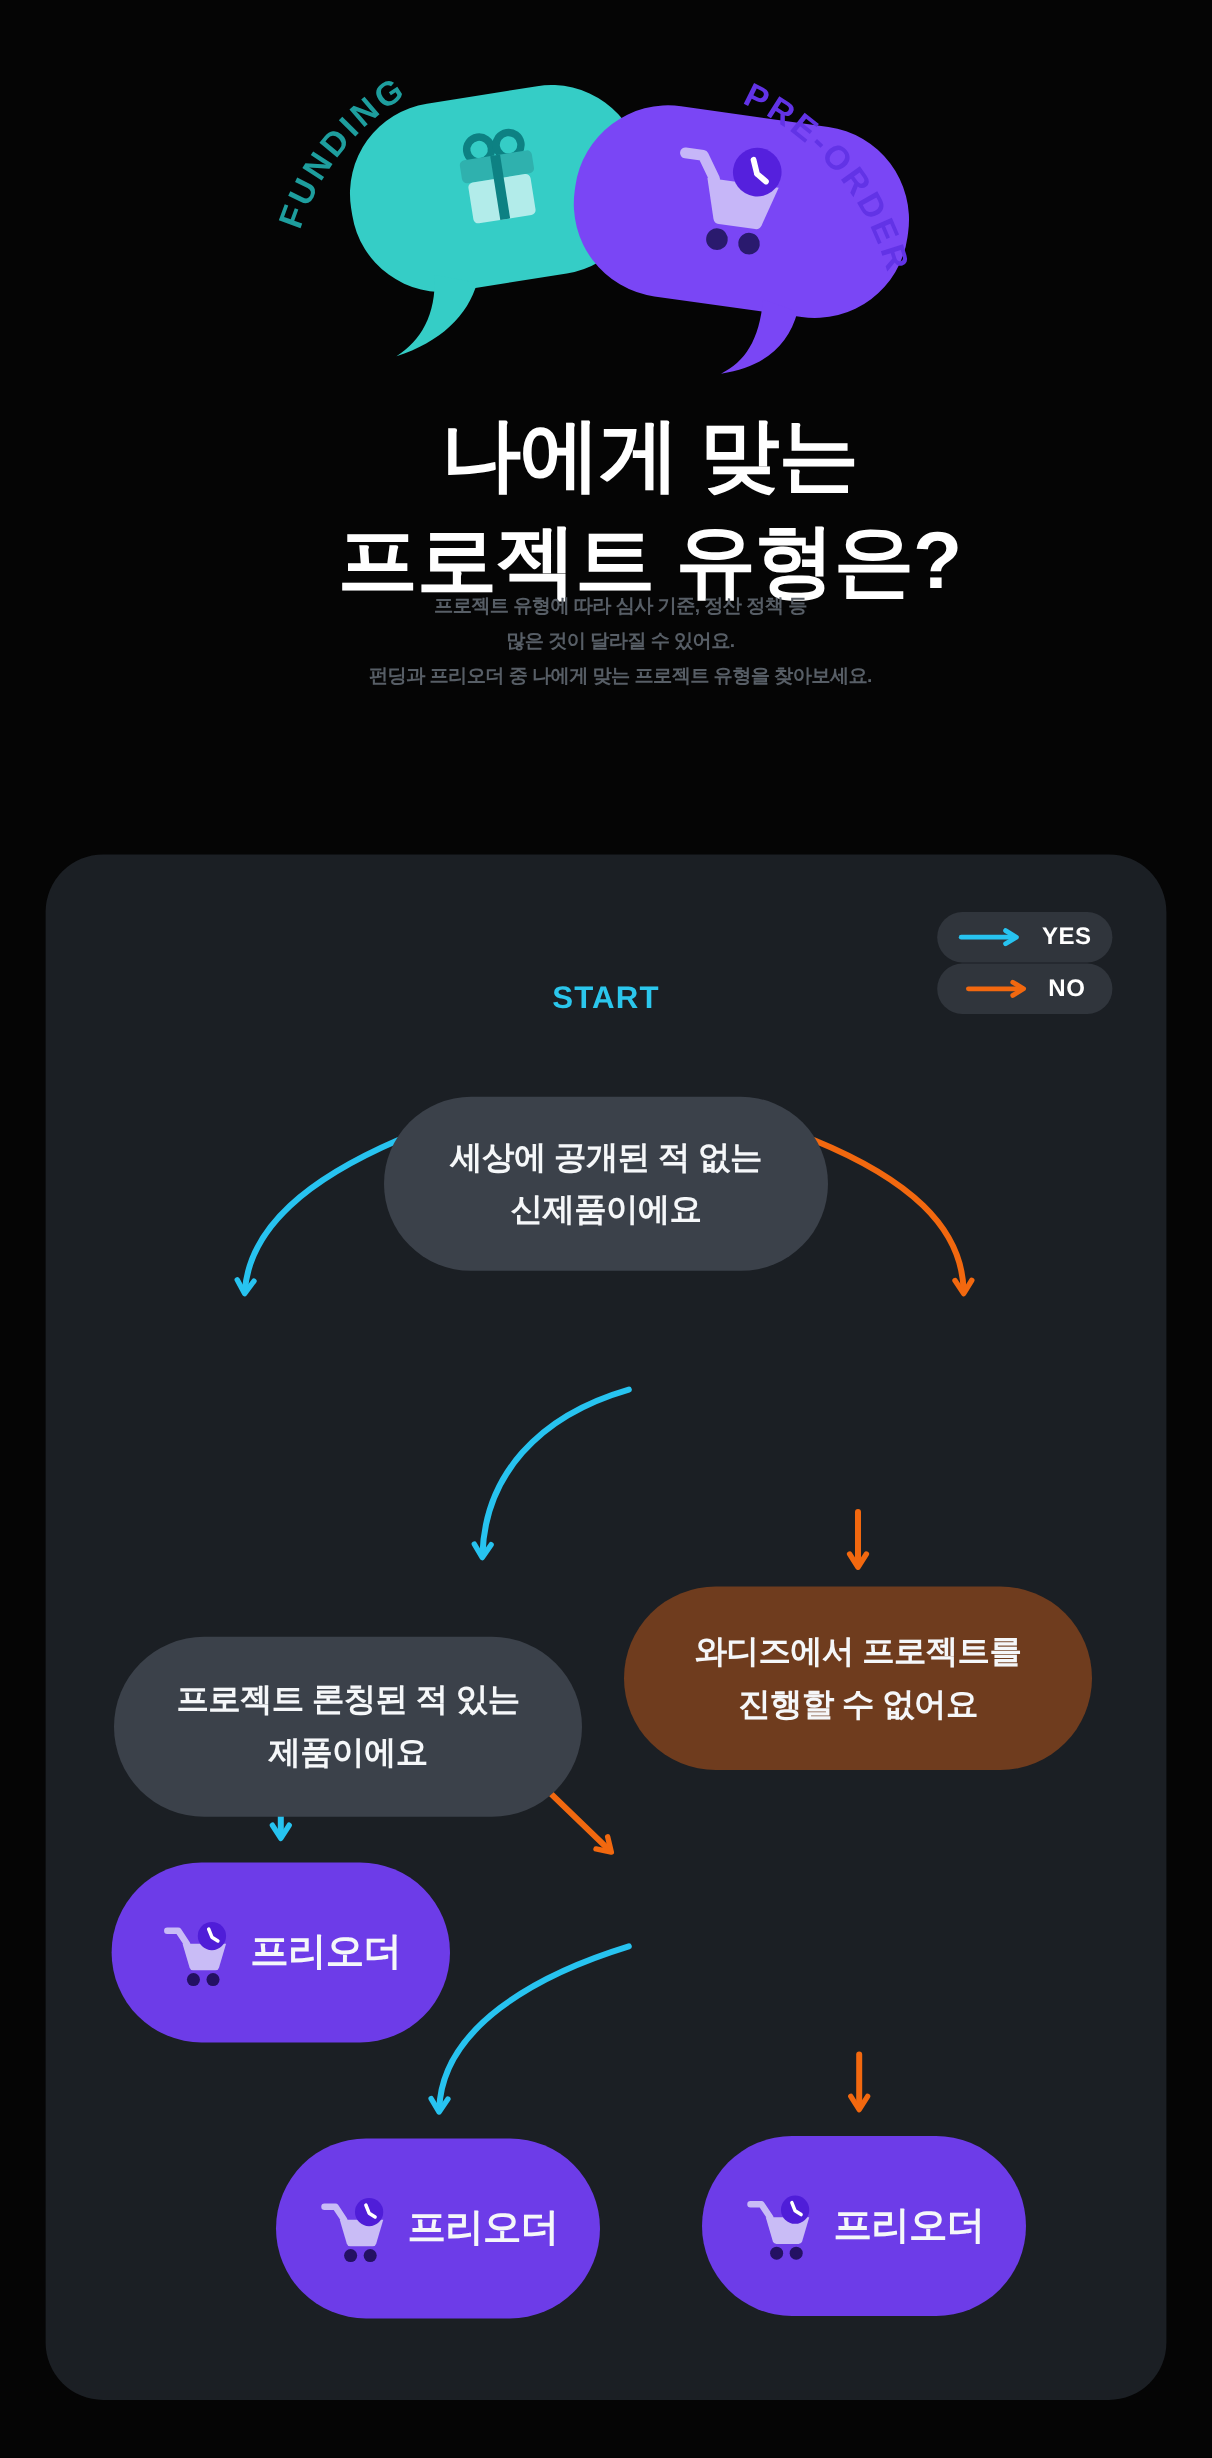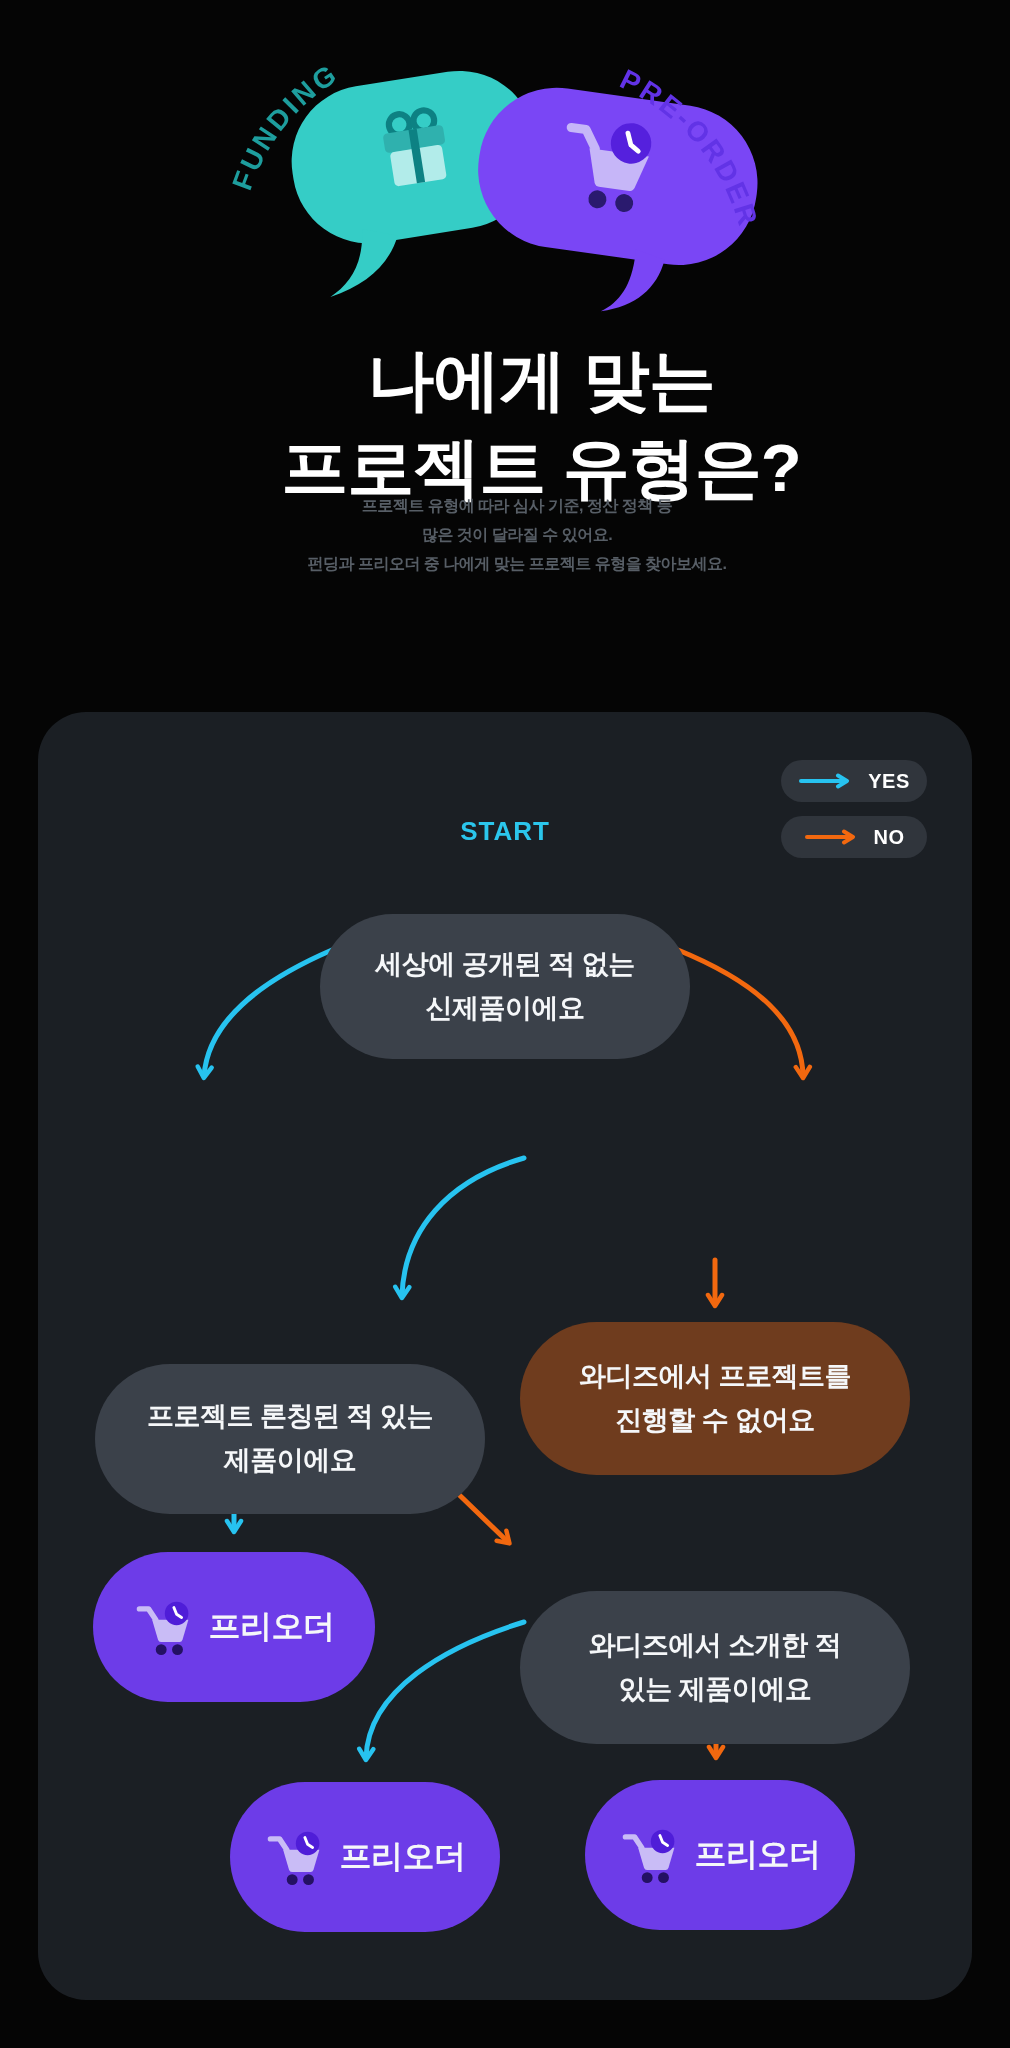--- a/index.html
+++ b/index.html
@@ -20,21 +20,21 @@
   .page-subtitle{
     position:absolute;left:12px;top:492px;width:100%;margin:0;
     text-align:center;color:var(--subtitle,#575e66);
     font-size:16px;line-height:1.8;font-weight:700;letter-spacing:-0.5px;
   }
   
   .panel{
     position:absolute;left:38px;top:712px;width:934px;height:1288px;
     background:var(--panel,#1b1f24);border-radius:48px;
   }
-  .legend{position:absolute;right:45px;top:48px;display:flex;flex-direction:column;gap:14px;}
+  .legend{position:absolute;right:45px;top:48px;display:flex;flex-direction:column;gap:1px;}
   .legend-pill{
     width:146px;height:42px;border-radius:21px;background:var(--legend_pill,#30353c);
     display:flex;align-items:center;justify-content:center;gap:12px;
     color:#fff;font-size:20px;font-weight:800;letter-spacing:0.5px;
   }
   .start-label{
     position:absolute;left:0;top:104px;width:100%;text-align:center;
     color:var(--start,#2bc6ec);font-size:26px;font-weight:800;letter-spacing:1px;
   }
   .flow-arrows{position:absolute;left:0;top:0;width:934px;height:1288px;pointer-events:none;}
@@ -151,22 +151,20 @@
       <path d="M 486 910 C 408 934 330 978 328 1046" fill="none" stroke="#27c3f0" stroke-width="5" stroke-linecap="round" marker-end="url(#head-yes)"></path>
       <path d="M 678 1000 L 678 1044" fill="none" stroke="#f2680f" stroke-width="5" stroke-linecap="round" marker-end="url(#head-no)"></path>
     </svg>
 
     <div class="node q q1 pre">세상에 공개된 적 없는
 신제품이에요</div>
     <div class="node q q3 pre">프로젝트 론칭된 적 있는
 제품이에요</div>
     <div class="node brown n-reject pre">와디즈에서 프로젝트를
 진행할 수 없어요</div>
-    <div class="node q q4 pre">와디즈에서 소개한 적
-있는 제품이에요</div>
 
 
     <div class="node purple result n-pre-a">
       <svg class="icon" width="58" height="58" viewBox="0 0 64 64">
         <path d="M6 12 L16 12 L24 24" fill="none" stroke="#c9bcf6" stroke-width="6" stroke-linecap="round" stroke-linejoin="round"></path>
         <path d="M20 24 H60 L53.5 46 A3.5 3.5 0 0 1 50.2 48.5 H29.8 A3.5 3.5 0 0 1 26.5 46 Z" fill="#c9bcf6"></path>
         <circle cx="30" cy="57" r="6" fill="#241163"></circle>
         <circle cx="48" cy="57" r="6" fill="#241163"></circle>
         <circle cx="47" cy="17" r="13" fill="#4f1dd8"></circle>
         <path d="M47 18 L44 10.5 M47 18 L52.5 21.5" fill="none" stroke="#ffffff" stroke-width="3.2" stroke-linecap="round"></path>

